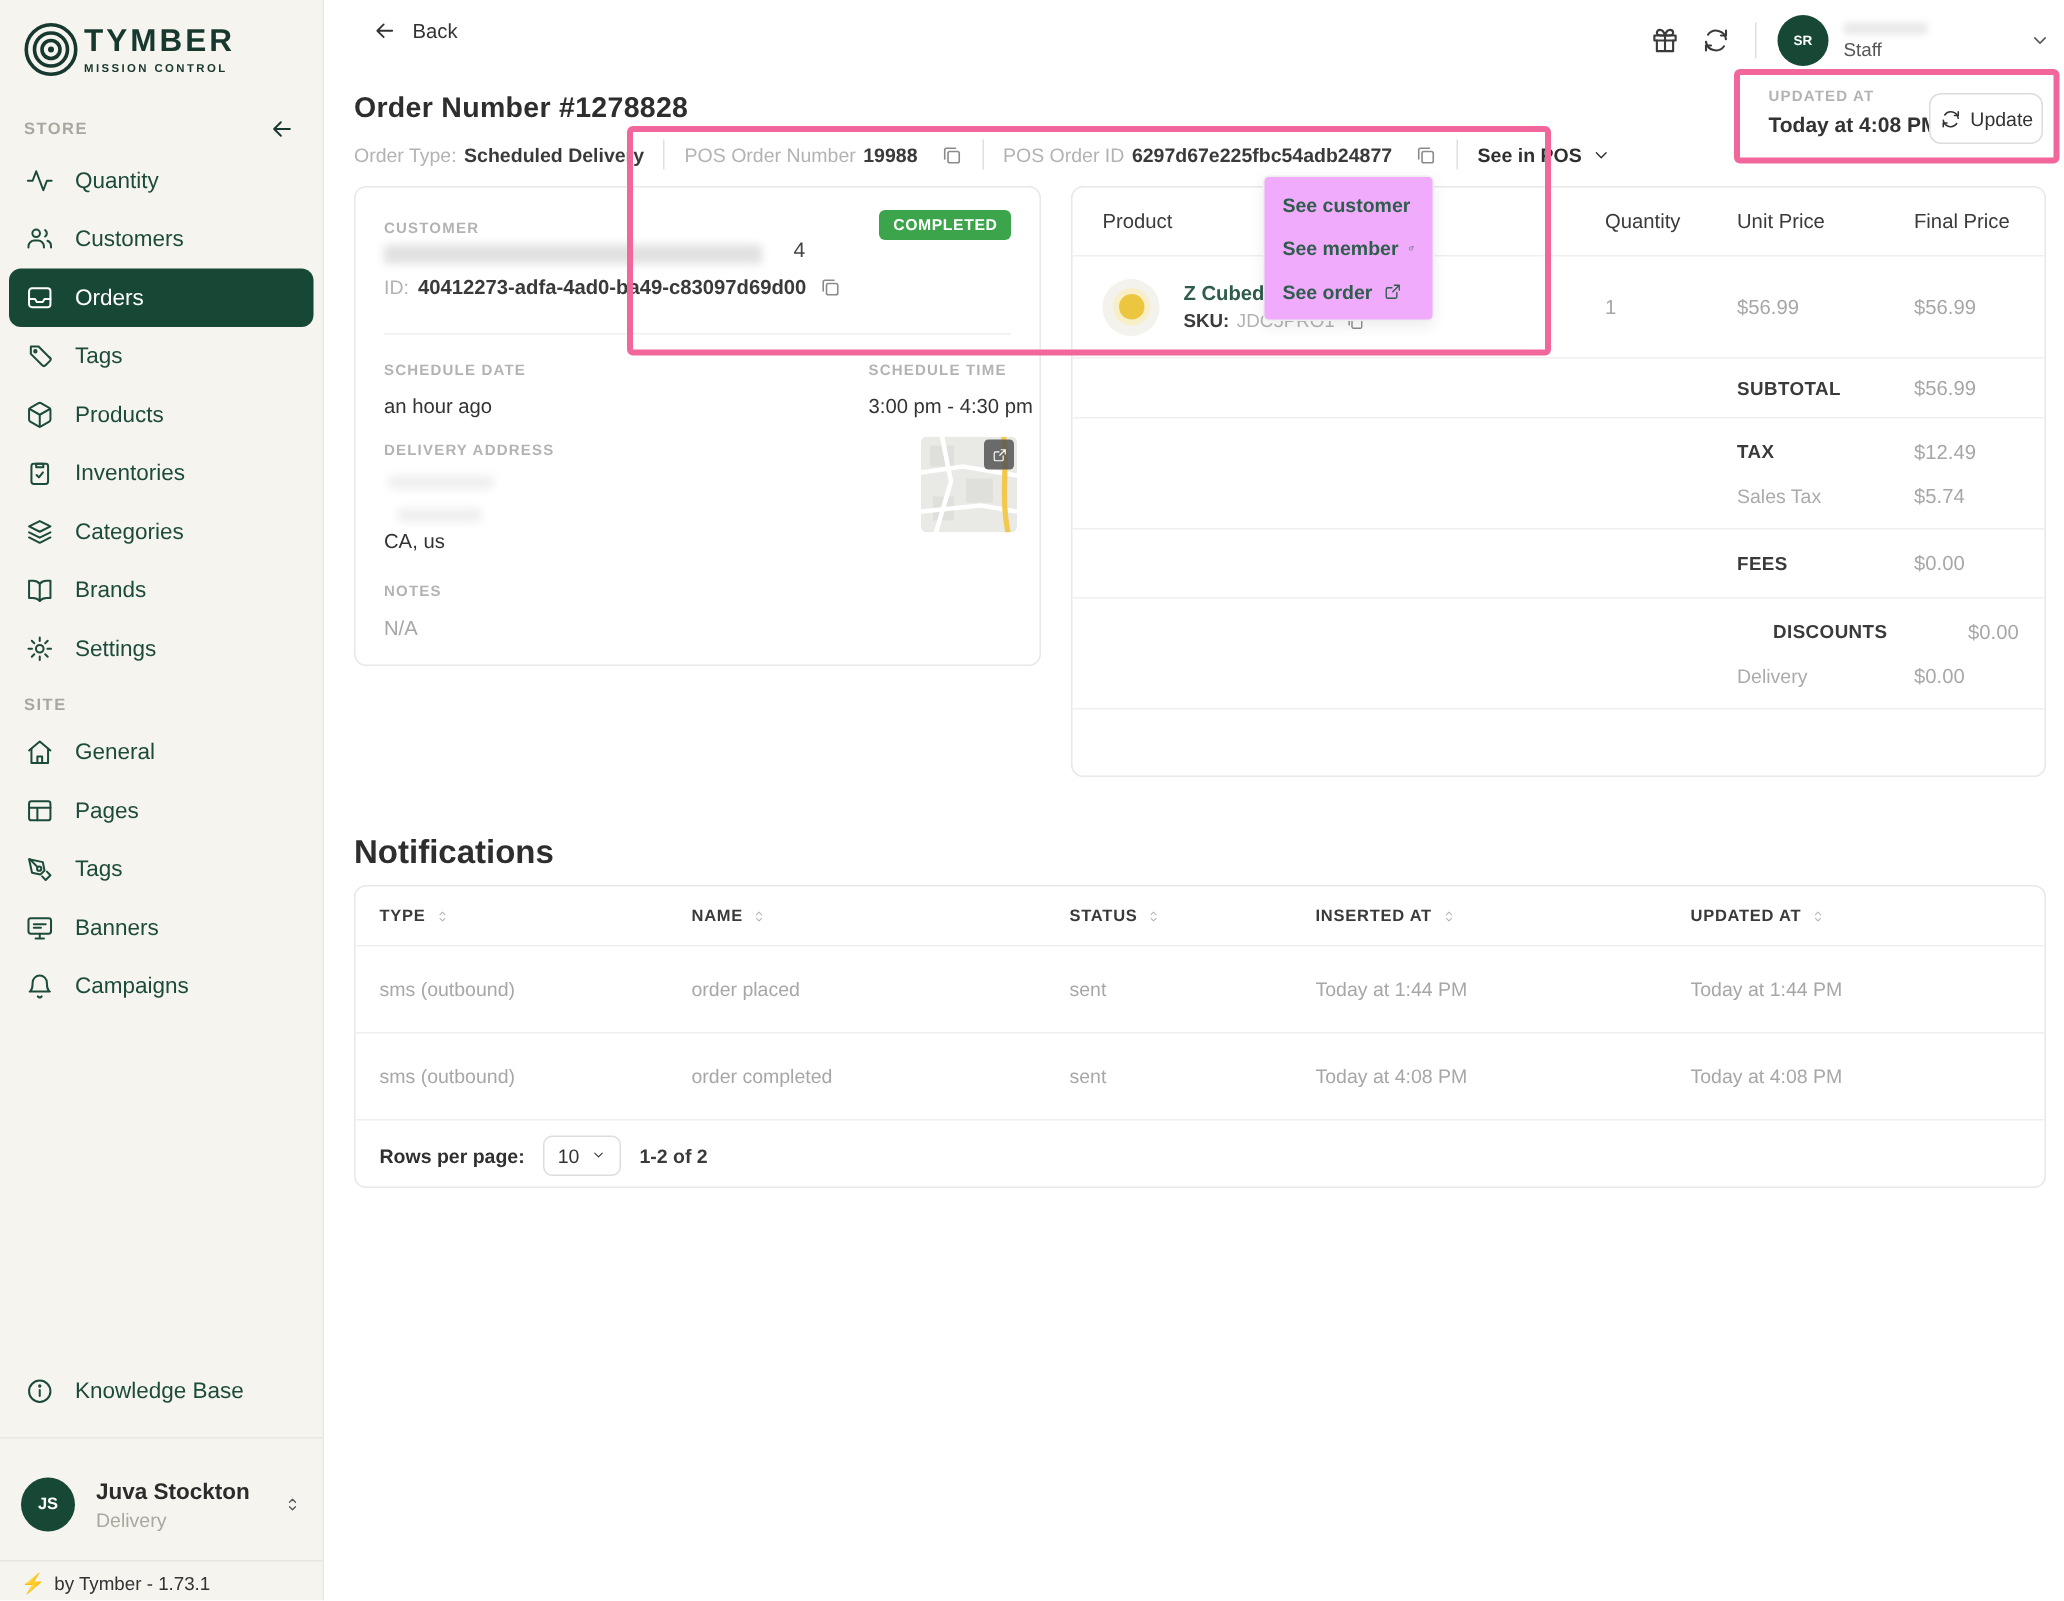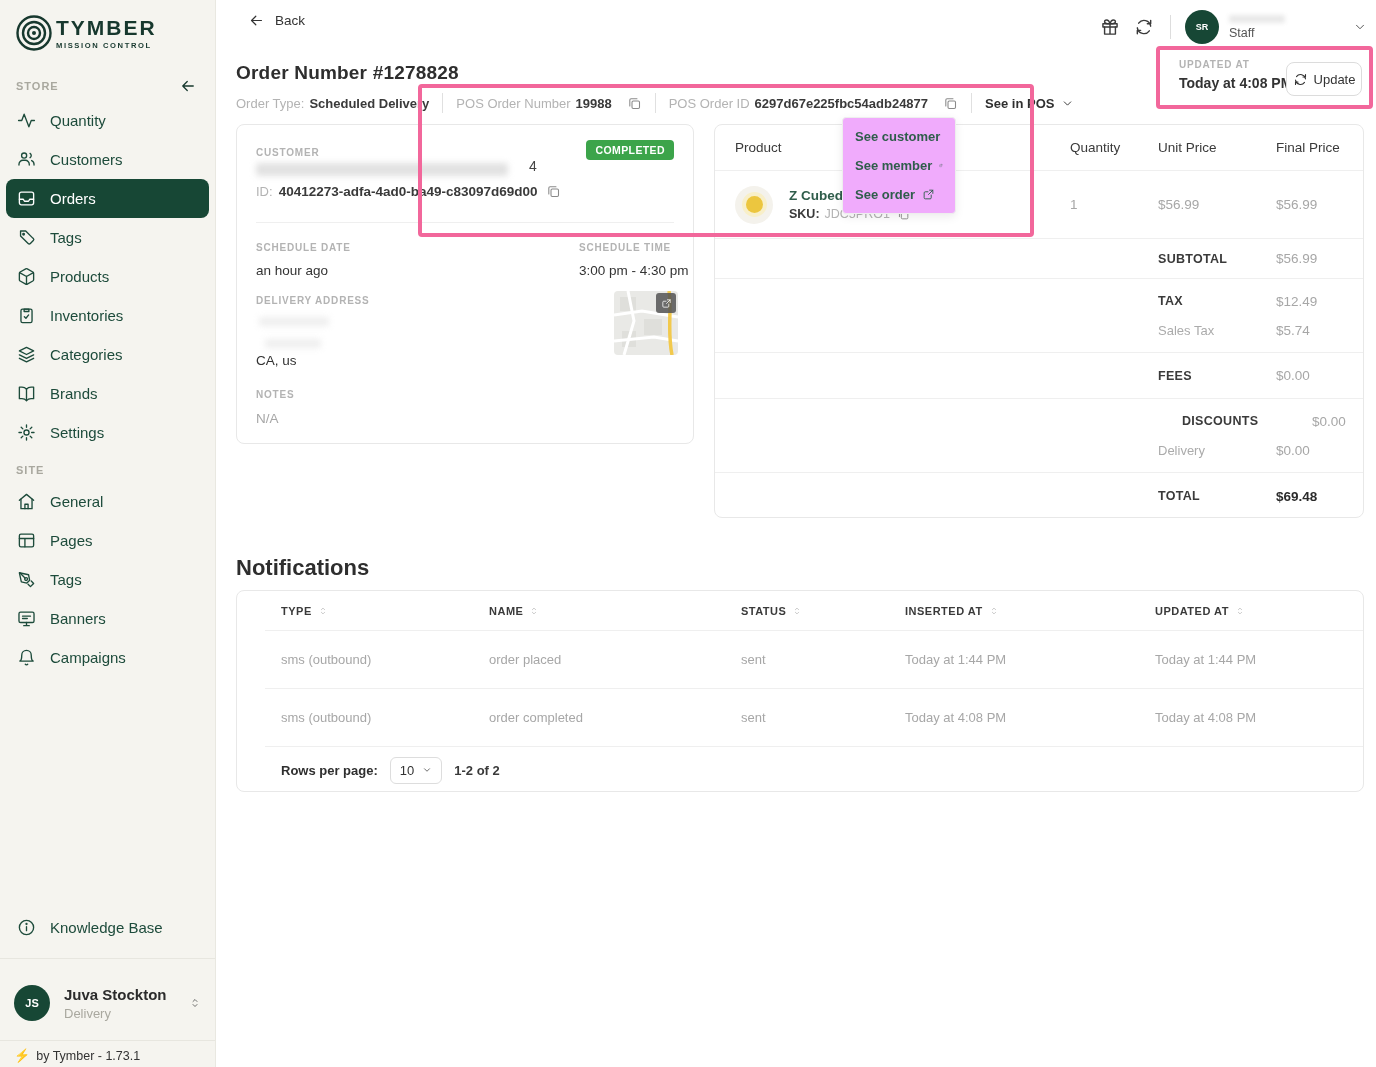--- a/index.html
+++ b/index.html
@@ -85,21 +85,21 @@
   .bb { border-bottom:1px solid #EFEFEF; }
   .total-val { color:#2B2B2B; font-weight:bold; }
 
   
   .pos-menu { position:absolute; left:842px; top:117px; width:114px; background:#f0abfc; border:1px solid #EEE; border-radius:4px; box-shadow:0 3px 10px rgba(0,0,0,.08); z-index:40; padding:4px 0; }
   .pos-menu-item { display:flex; align-items:center; gap:7px; padding:7px 12px; font-size:13px; font-weight:bold; color:#2F5D4B; cursor:pointer; white-space:nowrap; }
   .ext-icon { width:13px; height:13px; }
 
   
   .notif-title { position:absolute; left:236px; top:555px; font-size:22px; font-weight:bold; color:#2E2E2E; }
-  .notif-card { left:236px; top:590px; width:1128px; height:202px;padding-left:28px; }
+  .notif-card { left:236px; top:590px; width:1128px; height:202px; }
   .nrow { display:grid; grid-template-columns:208px 252px 164px 250px 1fr; align-items:center; padding:0 16px; }
   .nrow.hdr { height:40px; border-bottom:1px solid #EFEFEF; }
   .nh { display:flex; align-items:center; gap:6px; font-size:11px; font-weight:bold; letter-spacing:.5px; color:#3A3A3A; }
   .sort-ic { width:10px; height:14px; color:#B5B5B5; cursor:pointer; }
   .ncell { font-size:13px; color:#A7A7A7; }
   .nrow.body { height:58px; }
   .notif-foot { display:flex; align-items:center; gap:12px; height:46px; padding:0 16px; font-size:13px; }
   .rpp-lbl { font-weight:bold; color:#2F2F2F; }
   .rpp-select { display:flex; align-items:center; gap:8px; border:1px solid #DDD; border-radius:6px; padding:5px 9px; font-size:13px; color:#333; cursor:pointer; }
   .range-lbl { color:#3A3A3A; font-weight:bold; }
@@ -455,26 +455,20 @@
       <span></span>
     <span class="sum-lbl">DISCOUNTS</span>
     <span class="sum-val">$0.00</span>
   </div>
   <div class="irow bb" style="height:30px;align-items:start;">
     <span></span>
       <span></span>
     <span class="sum-sub">Delivery</span>
     <span class="sum-val">$0.00</span>
   </div>
-  <div class="irow" style="height:46px;">
-    <span></span>
-      <span></span>
-    <span class="sum-lbl">TOTAL</span>
-    <span class="sum-val total-val">$69.48</span>
-  </div>
 </div>
 
 <div class="pos-menu">
   <div class="pos-menu-item">
     <span>See customer</span>
     <svg class="ic ext-icon" viewBox="0 0 24 24">
         <path d="M14 4h6v6M20 4l-8 8"></path>
         <path d="M17 13v5a2 2 0 0 1-2 2H6a2 2 0 0 1-2-2V9a2 2 0 0 1 2-2h5"></path>
       </svg>
   </div>

